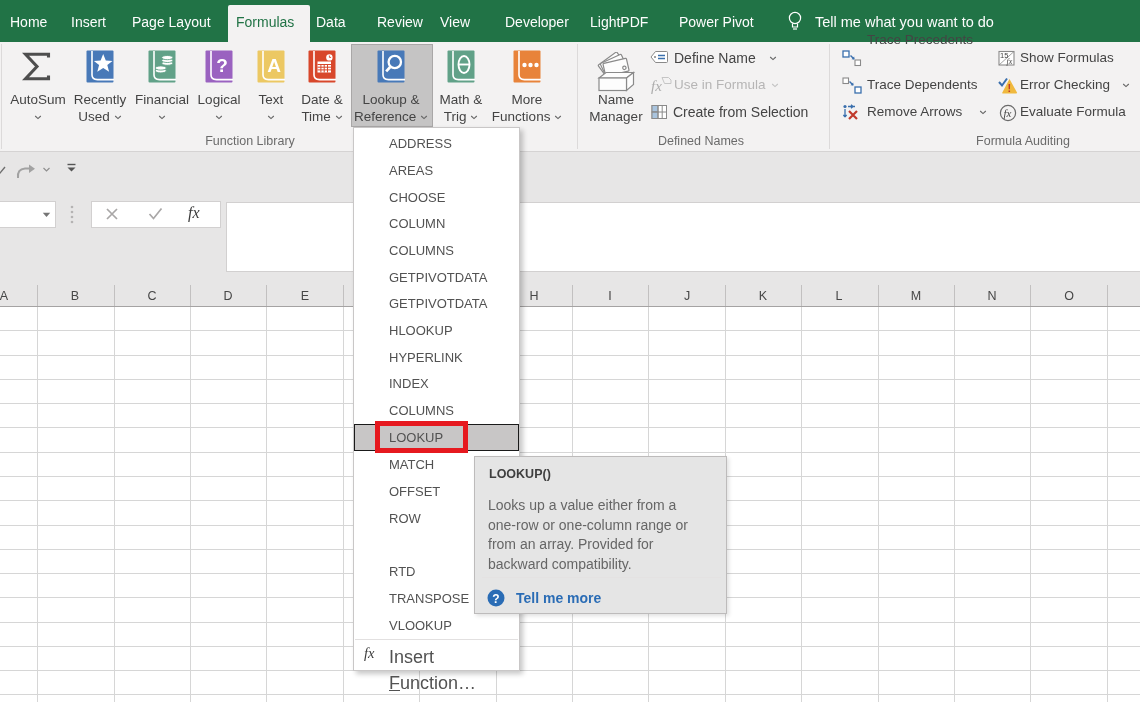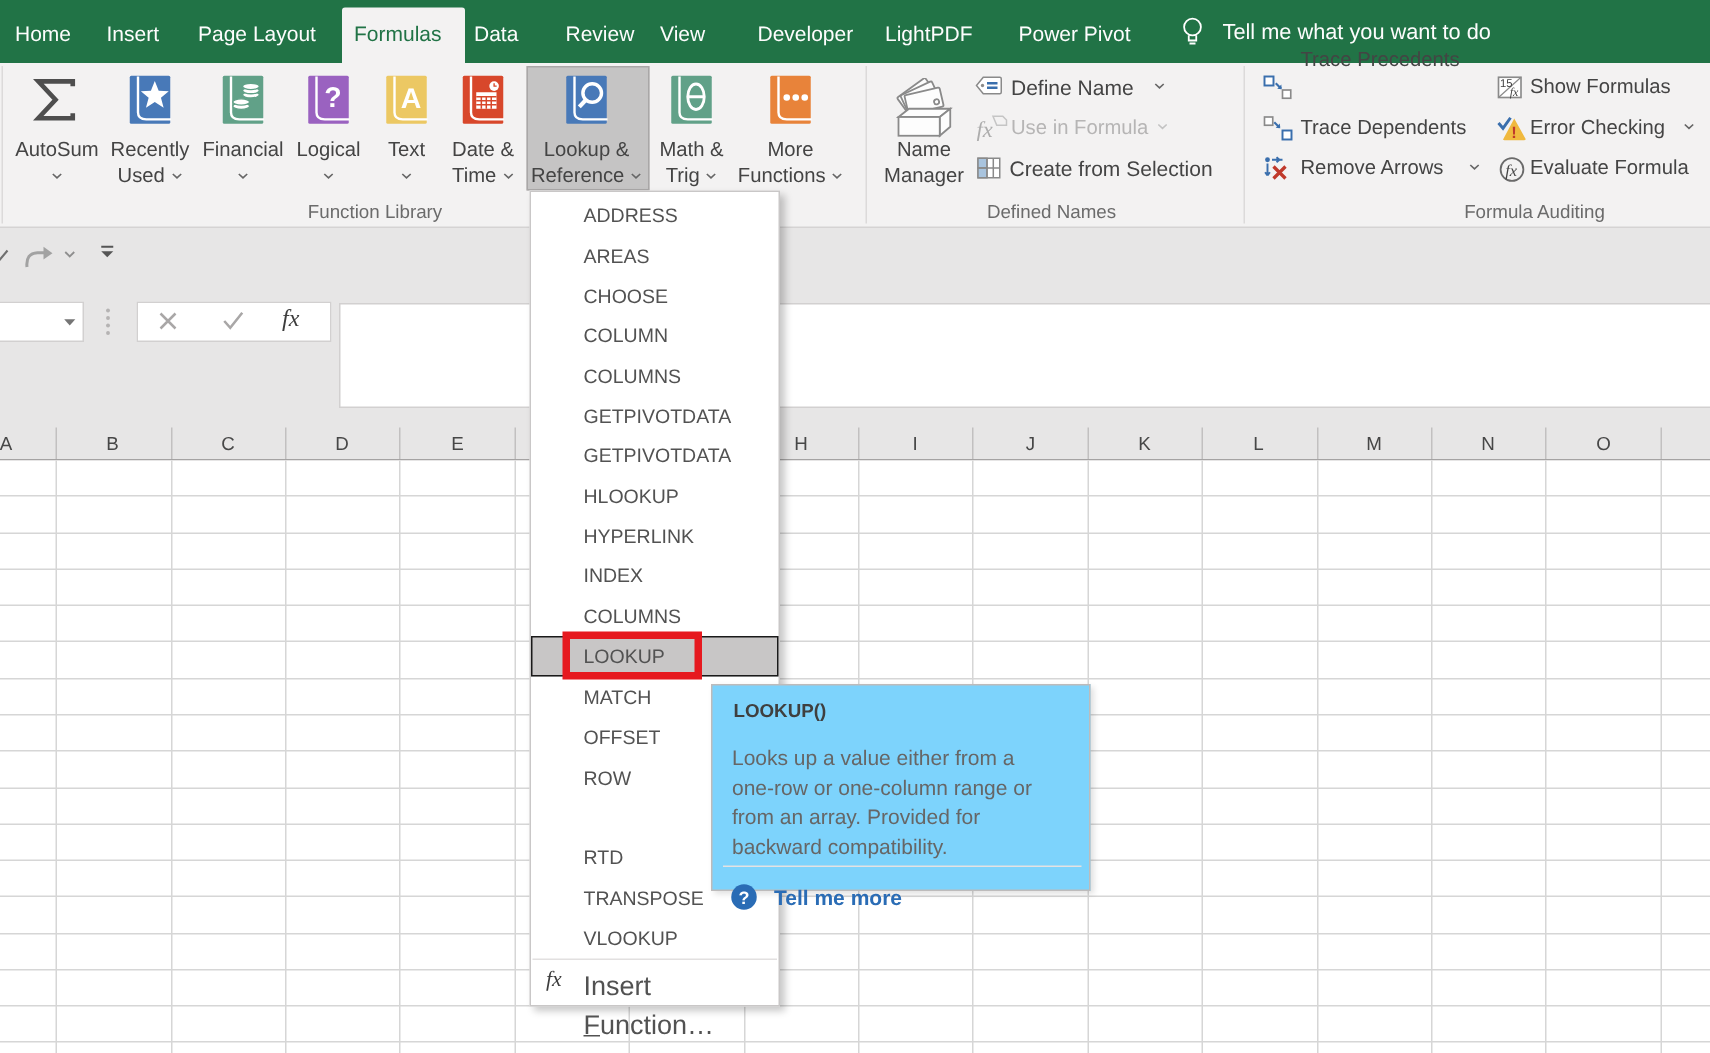--- a/index.html
+++ b/index.html
@@ -14,21 +14,21 @@
 .vsep{position:absolute;top:2px;width:1px;height:105px;background:#dcdada}
 .smalltxt{position:absolute;font-size:13.5px;color:#444;height:16px;line-height:16px}
 .chev{display:inline-block;vertical-align:middle}
 #strip{left:0;top:152px;width:1140px;height:134px;background:#e7e6e6}
 .wbox{position:absolute;background:#fff;border:1px solid #d2d0d0}
 #headers{left:0;top:285px;width:1140px;height:22px;background:#e7e6e6;border-bottom:1px solid #a5a3a3}
 .hl{position:absolute;top:0;width:40px;height:21px;line-height:22px;text-align:center;font-size:12.5px;color:#474747}
 #grid{left:0;top:307px;width:1140px;height:395px;background:#fff}
 #menu{left:353px;top:127px;width:167px;height:544px;background:#fff;border:1px solid #c9c7c7;box-shadow:3px 3px 5px rgba(0,0,0,0.22);z-index:10}
 .mi{position:absolute;left:0;width:165px;height:26px;line-height:26px;padding-left:35px;font-size:13px;color:#525252}
-#tip{left:474px;top:456px;width:253px;height:138px;background:#7dd3fc;border:1px solid #bdbbbb;box-shadow:2px 2px 4px rgba(0,0,0,0.12);z-index:12}
+#tip{left:474px;top:456px;width:253px;height:158px;background:#e5e5e5;border:1px solid #bdbbbb;box-shadow:2px 2px 4px rgba(0,0,0,0.12);z-index:12}
 </style></head>
 <body>
 <div class="abs" id="tabbar"></div>
 <div id="activetab"></div>
 <div class="tab" style="left:10px;width:46px">Home</div>
 <div class="tab" style="left:71px;width:46px">Insert</div>
 <div class="tab" style="left:132px;width:89px">Page Layout</div>
 <div class="tab" style="left:236px;width:65px;color:#217346">Formulas</div>
 <div class="tab" style="left:316px;width:46px">Data</div>
 <div class="tab" style="left:377px;width:48px">Review</div>

